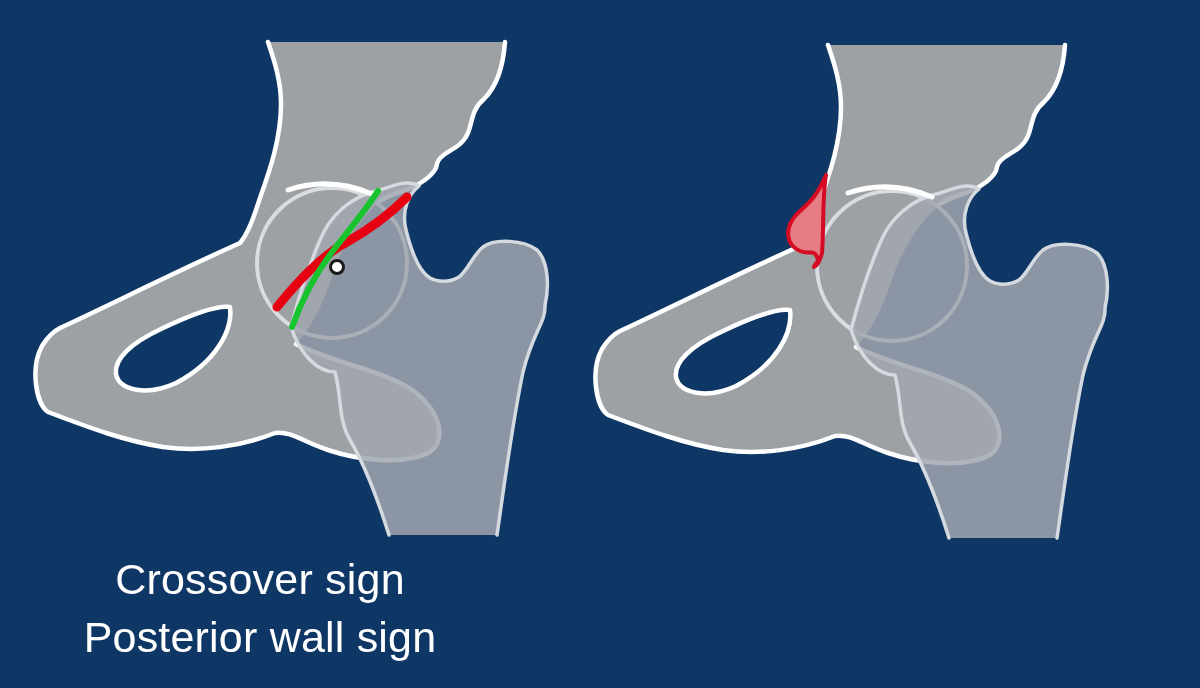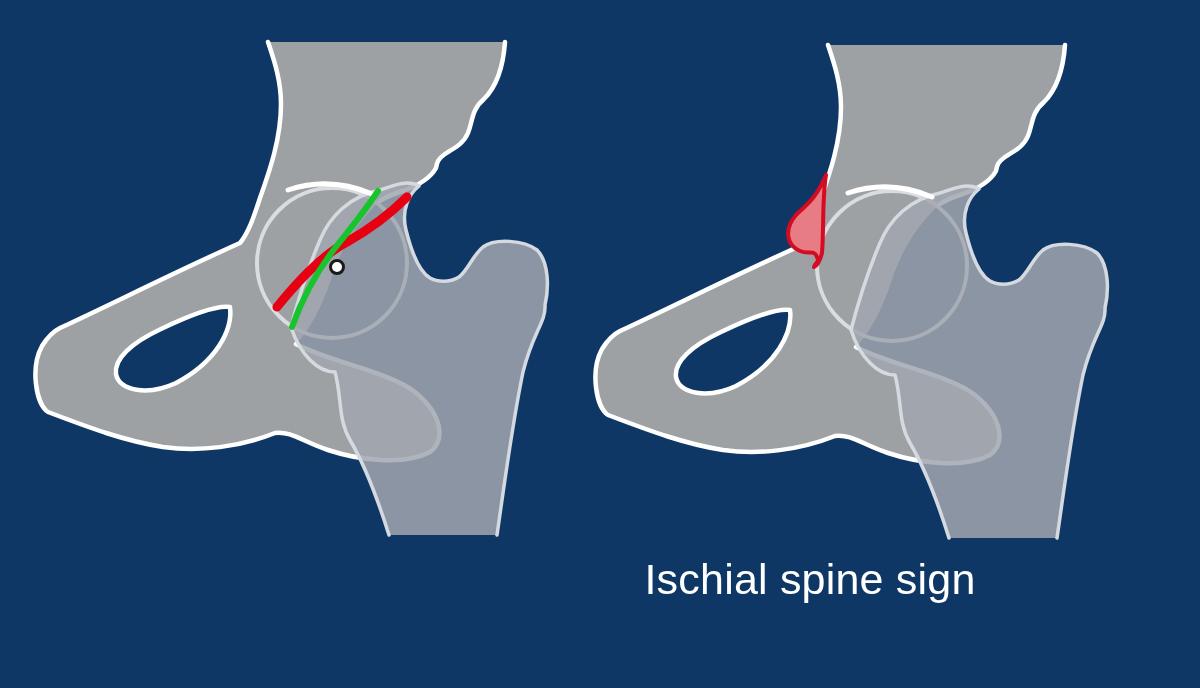--- a/index.html
+++ b/index.html
@@ -147,17 +147,18 @@
         C 256,196 246,202 236,212
         C 224,226 226,242 240,248
         C 249,252 254,246 257,254
         C 259,261 255,259 254,264
         C 258,262 260,258 262,250
         C 264,226 262,196 266,172
         Z"></path>
     </g>
   </svg>
 
-  <div class="caption caption-right">
-    <div>Ischial spine sign</div>
+  <div class="caption caption-left">
+    <div>Crossover sign</div>
+    <div>Posterior wall sign</div>
   </div>
 
 </div>
 
 </body></html>

